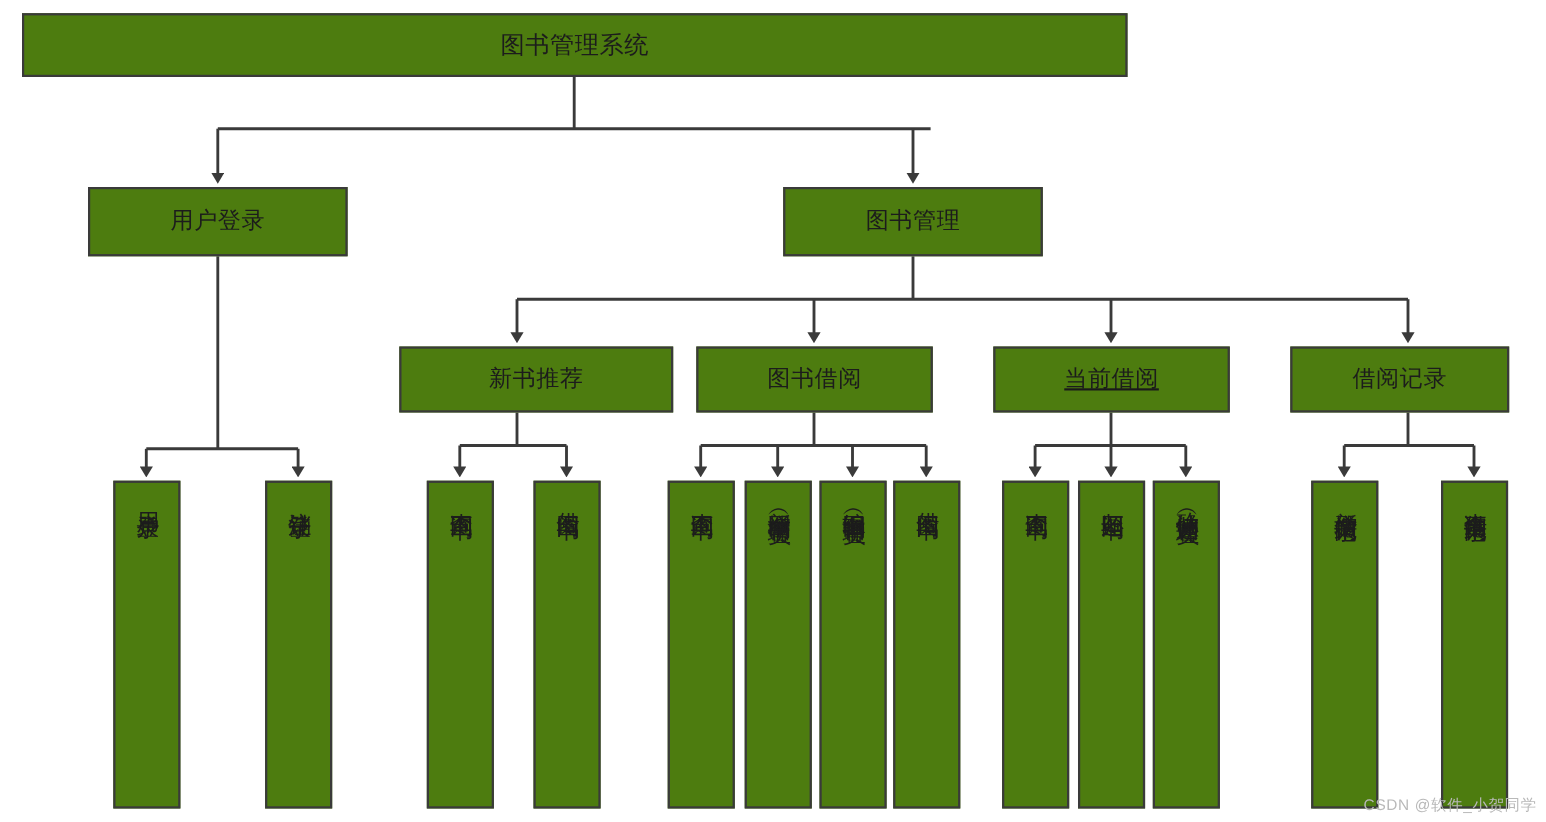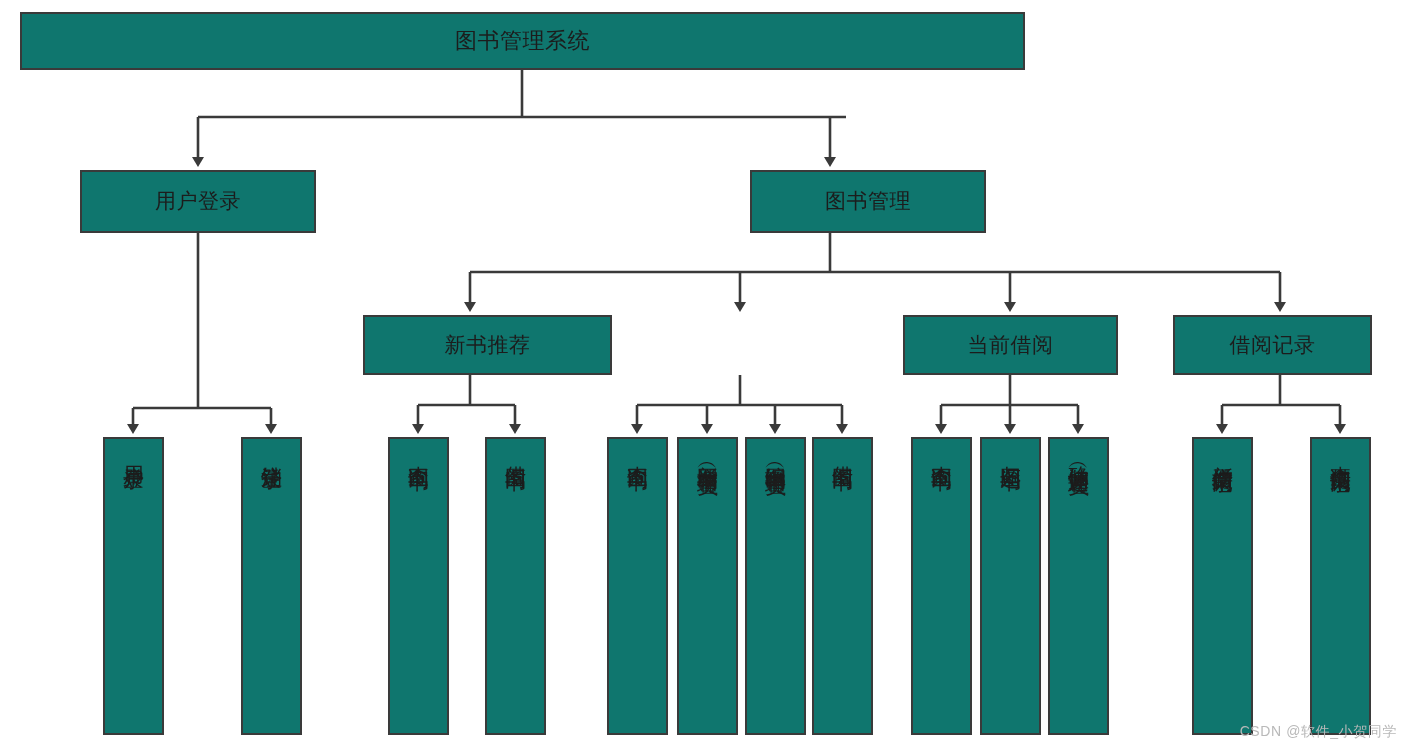--- a/index.html
+++ b/index.html
@@ -23,21 +23,21 @@
     position: absolute;
     left: 0;
     top: 0;
     width: 1405px;
     height: 747px;
     pointer-events: none;
   }
   .node {
     position: absolute;
     box-sizing: border-box;
-    background: #0f766e;
+    background: #4d7c0f;
     border: 2.5px solid #3a3a3a;
     display: flex;
     align-items: center;
     justify-content: center;
     z-index: 2;
   }
   .node .label {
     font-size: 21px;
     line-height: 1.18;
     letter-spacing: 0.5px;
@@ -128,28 +128,31 @@
     </g>
   </svg>
 
   <div class="node root" style="left:20px; top:12px; width:1005px; height:58px;">
     <span class="label">图书管理系统</span>
   </div>
 
   <div class="node" style="left:80px; top:170px; width:236px; height:63px;">
     <span class="label">用户登录</span>
   </div>
-  <div class="node" style="left:712px; top:170px; width:236px; height:63px;margin-left:38px;">
+  <div class="node" style="left:712px; top:170px; width:236px; height:63px;">
     <span class="label">图书管理</span>
   </div>
 
   <div class="node" style="left:363px; top:315px; width:249px; height:60px;">
     <span class="label">新书推荐</span>
   </div>
-  <div class="node" style="left:903px; top:315px; width:215px; height:60px;">
+  <div class="node" style="left:633px; top:315px; width:215px; height:60px;">
+    <span class="label">图书借阅</span>
+  </div>
+  <div class="node" style="left:903px; top:315px; width:215px; height:60px;text-decoration:underline;">
     <span class="label">当前借阅</span>
   </div>
   <div class="node" style="left:1173px; top:315px; width:199px; height:60px;">
     <span class="label">借阅记录</span>
   </div>
 
   <div class="node vertical" style="left:103px; top:437px; width:61px; height:298px;">
     <span class="label">用户登录</span>
   </div>
   <div class="node vertical" style="left:241px; top:437px; width:61px; height:298px;">

